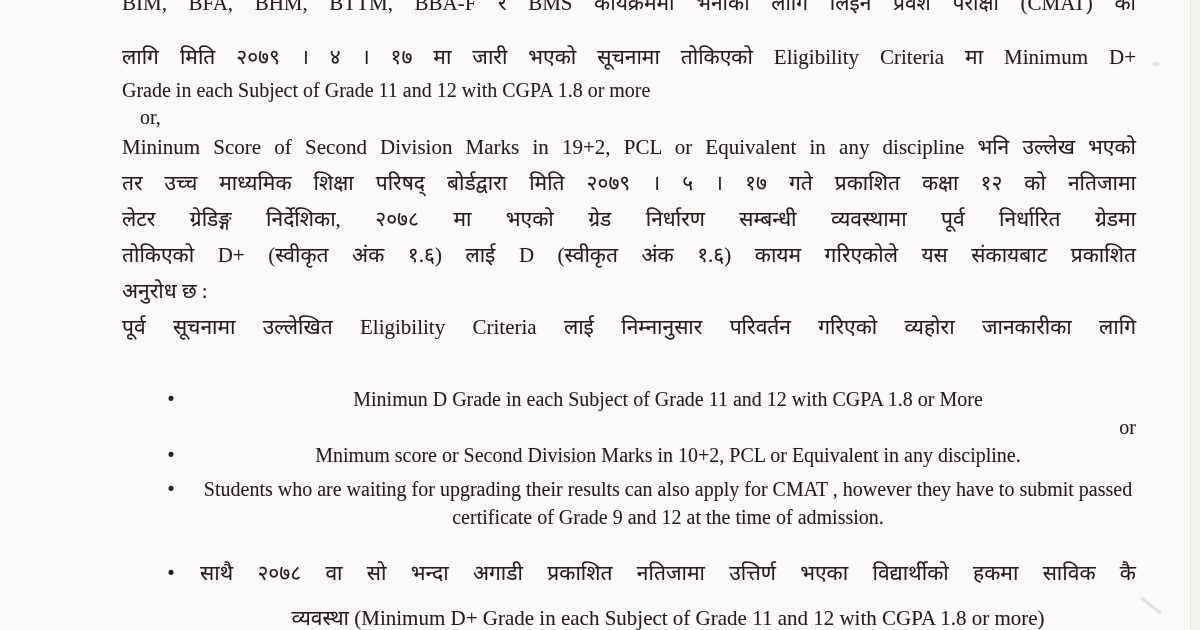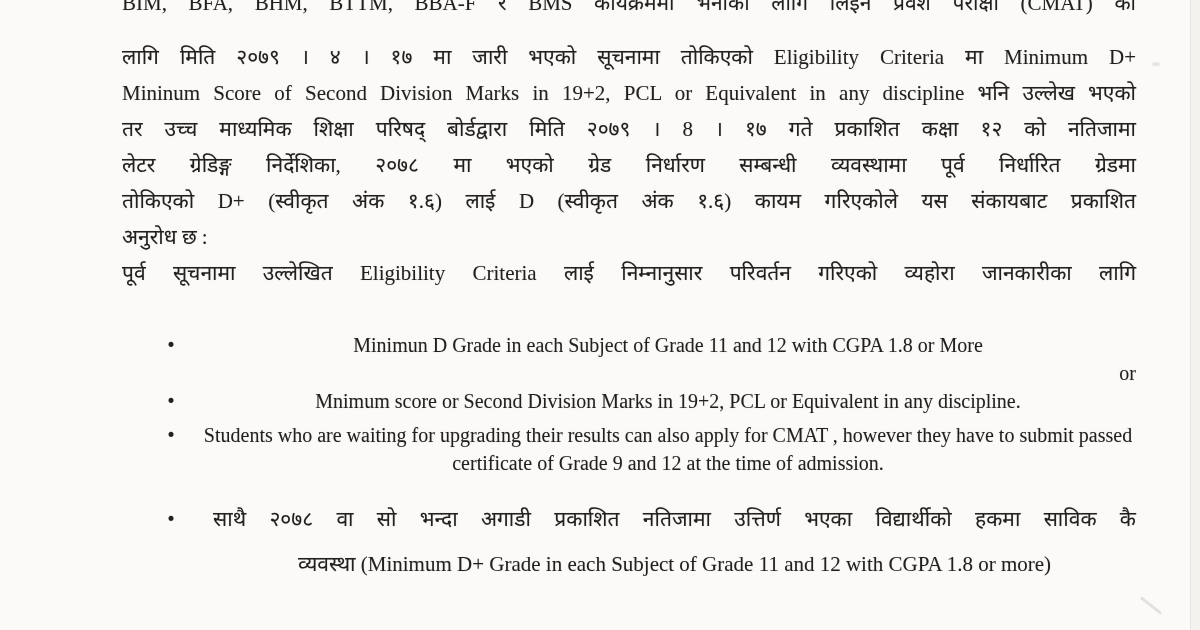--- a/index.html
+++ b/index.html
@@ -22,21 +22,21 @@
   #l10 { }
   .bullets { margin-top:40px; }
   .bullet { display:flex; align-items:flex-start; }
   .bullet .dot {
     width:78px; min-width:78px; padding-left:44px;
     font-size:17px; line-height:28px;
     font-family:"DejaVu Sans",sans-serif;
   }
   .bullet .btext { flex:1; line-height:28px;text-align:center; }
   .bullet.dvb .dot { line-height:37px; }
-  .bullet.dvb .btext { line-height:37px;margin-left:13px; }
+  .bullet.dvb .btext { line-height:37px; }
   .connector { text-align:right; line-height:28px; }
   #b3 { margin-top:6px; }
   #b4 { margin-top:24px; }
   #b4-l2 { margin-top:0; line-height:37px; }
   .clipwrap { margin-top:8px; }
   
   .edge-strip {
     position:absolute; top:0; right:0; width:9px; height:630px;
     background:#f3f2ef;
   }
@@ -56,46 +56,48 @@
 </style>
 </head>
 <body>
 
 <div class="doc">
 
   <div id="l1" class="dv jline">BIM, BFA, BHM, BTTM, BBA-F र BMS कार्यक्रममा भर्नाको लागि लिइने प्रवेश परीक्षा (CMAT) को</div>
 
   <div id="l2" class="dv jline">लागि मिति २०७९ । ४ । १७ मा जारी भएको सूचनामा तोकिएको Eligibility Criteria मा Minimum D+</div>
 
+  <div id="l3" class="en">Grade in each Subject of Grade 11 and 12 with CGPA 1.8 or more</div>
 
+  <div id="l4" class="en">or,</div>
 
   <div class="dv jline">Mininum Score of Second Division Marks in 19+2, PCL or Equivalent in any discipline भनि उल्लेख भएको</div>
 
-  <div class="dv jline">तर उच्च माध्यमिक शिक्षा परिषद् बोर्डद्वारा मिति २०७९ । 8 । १७ गते प्रकाशित कक्षा १२ को नतिजामा</div>
+  <div class="dv jline">तर उच्च माध्यमिक शिक्षा परिषद् बोर्डद्वारा मिति २०७९ । ५ । १७ गते प्रकाशित कक्षा १२ को नतिजामा</div>
 
   <div class="dv jline">लेटर ग्रेडिङ्ग निर्देशिका, २०७८ मा भएको ग्रेड निर्धारण सम्बन्धी व्यवस्थामा पूर्व निर्धारित ग्रेडमा</div>
 
   <div class="dv jline">तोकिएको D+ (स्वीकृत अंक १.६) लाई D (स्वीकृत अंक १.६) कायम गरिएकोले यस संकायबाट प्रकाशित</div>
 
   <div id="l10" class="dv">अनुरोध छ :</div>
 
   <div class="dv jline">पूर्व सूचनामा उल्लेखित Eligibility Criteria लाई निम्नानुसार परिवर्तन गरिएको व्यहोरा जानकारीका लागि</div>
 
   <div class="bullets">
 
     <div class="bullet en">
       <span class="dot">•</span>
       <span class="btext">Minimun D Grade in each Subject of Grade 11 and 12 with CGPA 1.8 or More</span>
     </div>
 
     <div class="connector en">or</div>
 
     <div class="bullet en">
       <span class="dot">•</span>
-      <span class="btext">Mnimum score or Second Division Marks in 19+2, PCL or Equivalent in any discipline.</span>
+      <span class="btext">Mnimum score or Second Division Marks in 10+2, PCL or Equivalent in any discipline.</span>
     </div>
 
 
     <div id="b3" class="bullet en">
       <span class="dot">•</span>
       <span class="btext">Students who are waiting for upgrading their results can also apply for CMAT , however they have to submit passed certificate of Grade 9 and 12 at the time of admission.</span>
     </div>
 
     <div id="b4" class="bullet dvb dv">
       <span class="dot">•</span>

